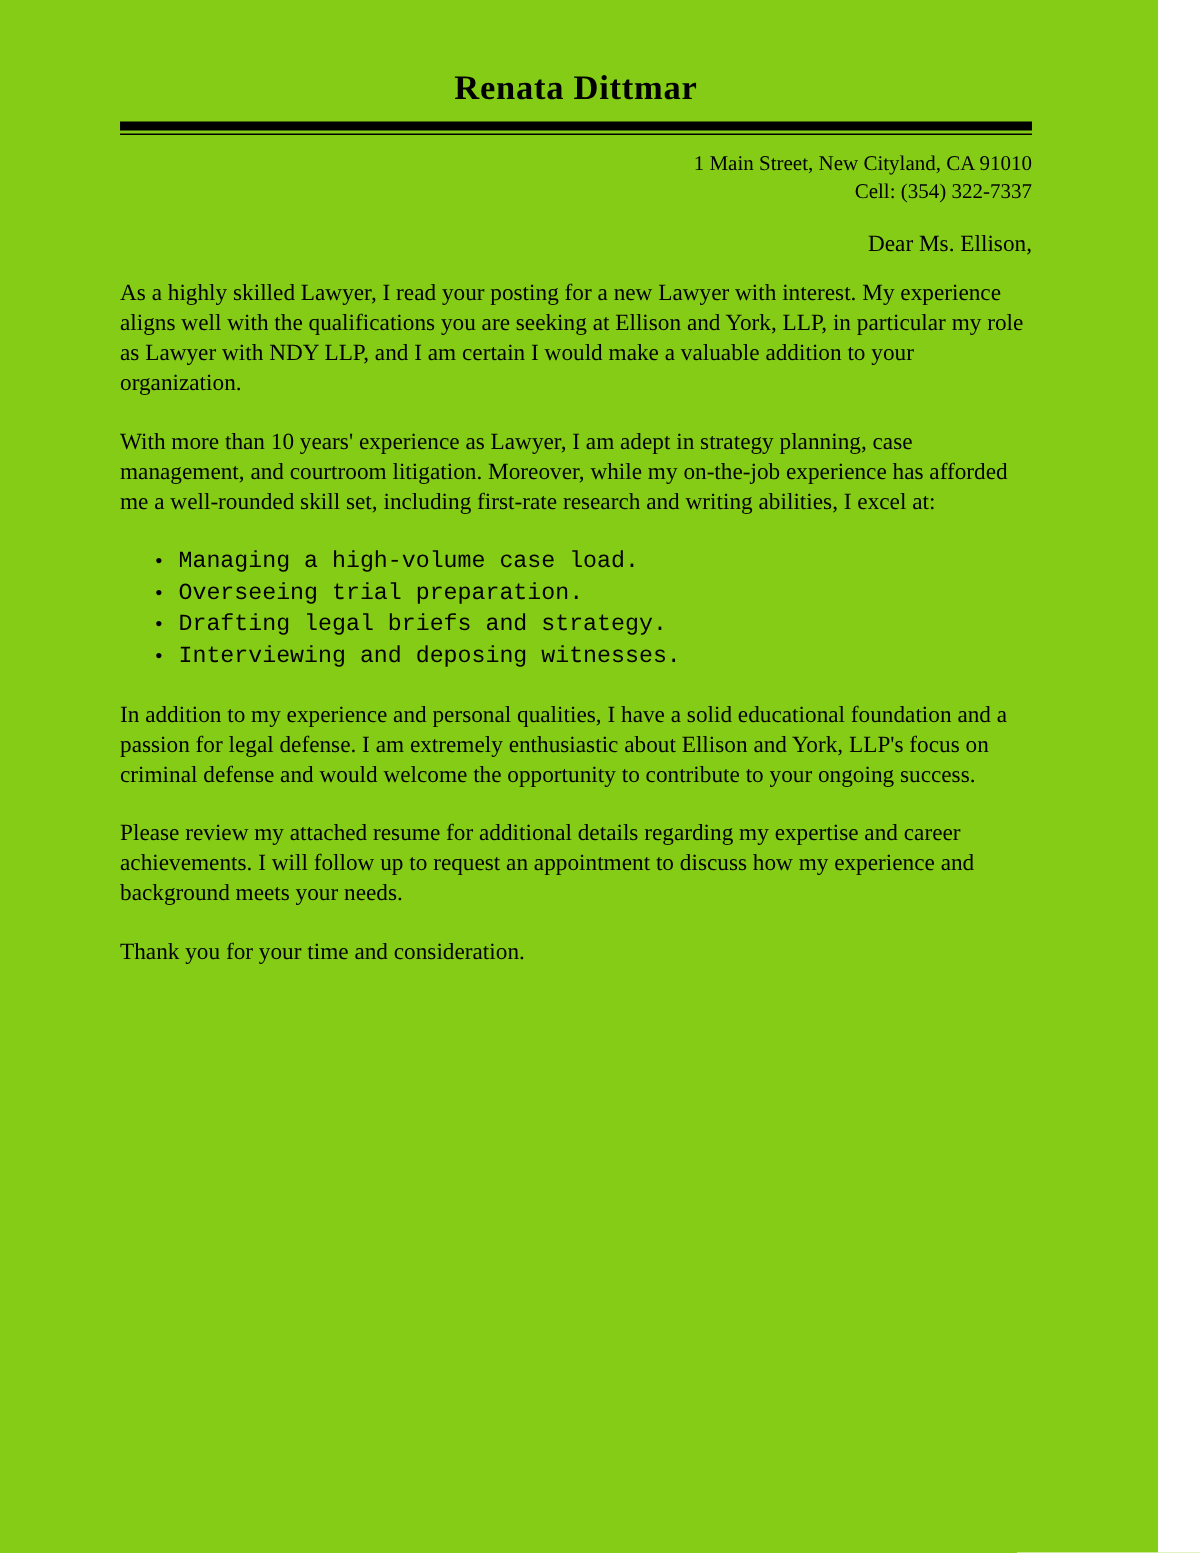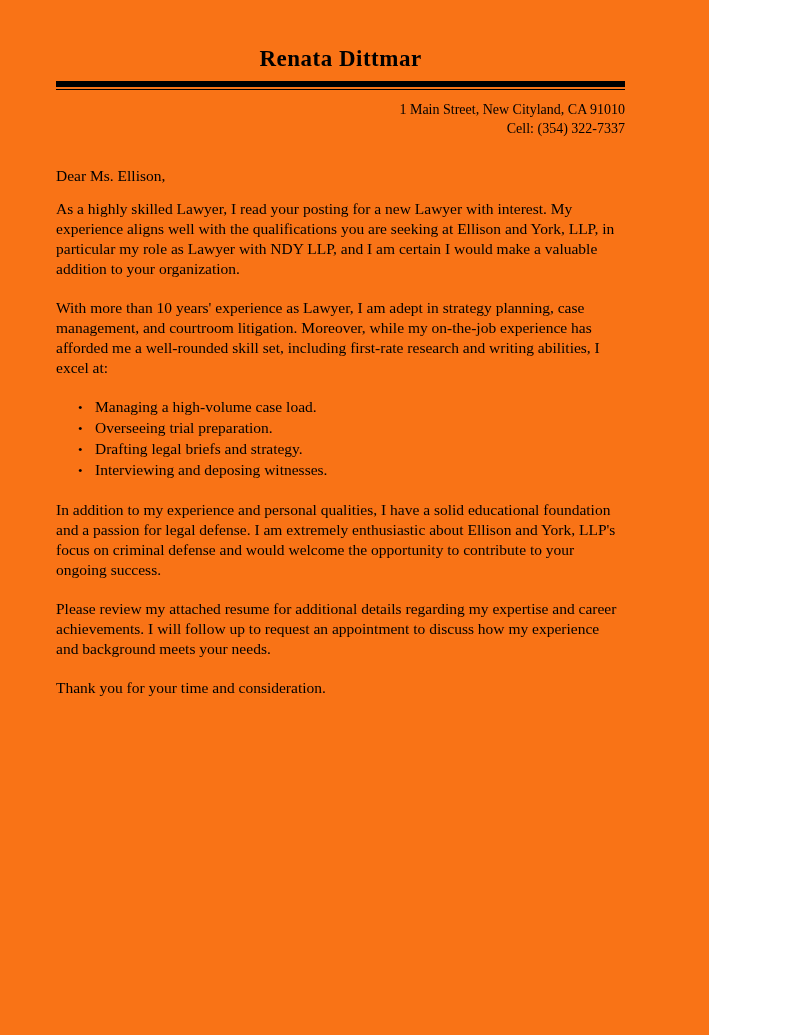--- a/index.html
+++ b/index.html
@@ -5,24 +5,24 @@
   * { margin: 0; padding: 0; box-sizing: border-box; }
   html, body { background: #ffffff; }
   body {
     width: 800px;
     min-height: 1035px;
     margin: 0 auto;
     font-family: "Liberation Serif", "DejaVu Serif", serif;
     color: #000000;
   }
   .page {
-    width: 709px;
+    width: 772px;
     min-height: 1035px;
-    background: #f97316;
-    padding: 46px 84px 40px 56px;
+    background: #84cc16;
+    padding: 46px 84px 40px 80px;
   }
   .letter-head { text-align: center; }
   .name {
     font-size: 23px;
     font-weight: bold;
     letter-spacing: 0.5px;
     margin-bottom: 9px;
   }
   .header-rule {
     width: 100%;
@@ -33,26 +33,27 @@
     background: #000000;
   }
   .header-rule .thin {
     height: 1px;
     background: #000000;
     margin-top: 2px;
   }
   .contact { font-size: 14px; line-height: 19px; }
   .contact div { margin-bottom: 0; text-align: right; }
   .body-text { font-size: 15.5px; line-height: 20px; }
-  .salutation { margin-top: 28px; margin-bottom: 13px; }
+  .salutation { margin-top: 15px; margin-bottom: 13px; text-align: right; }
   .para { margin-bottom: 19px; }
   ul.points {
     list-style: none;
     margin: 19px 0 19px 22px;
     padding: 0;
+    font-family: Liberation Mono, monospace;
   }
   ul.points li {
     line-height: 20px;
     padding-left: 0;
   }
   .bullet {
     display: inline-block;
     width: 17px;
     text-align: left;
     font-size: 13px;

